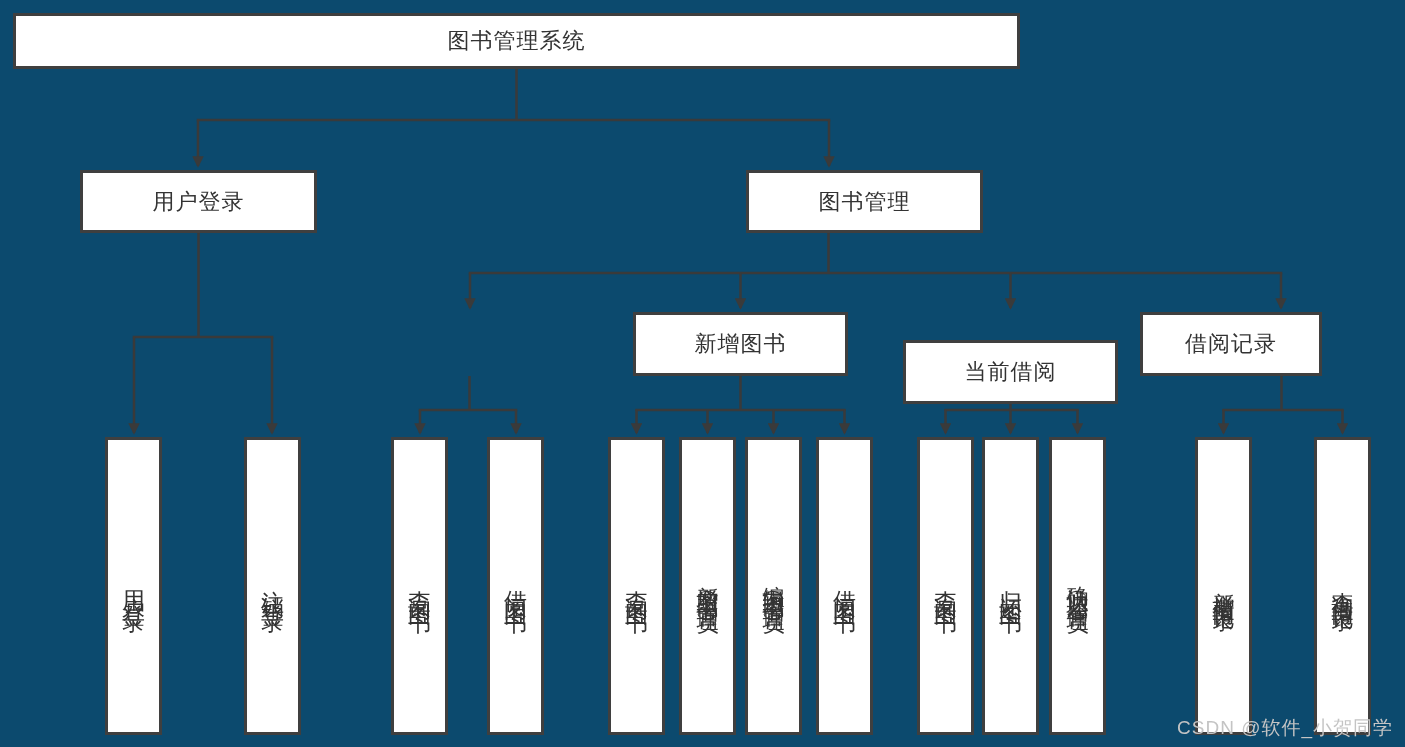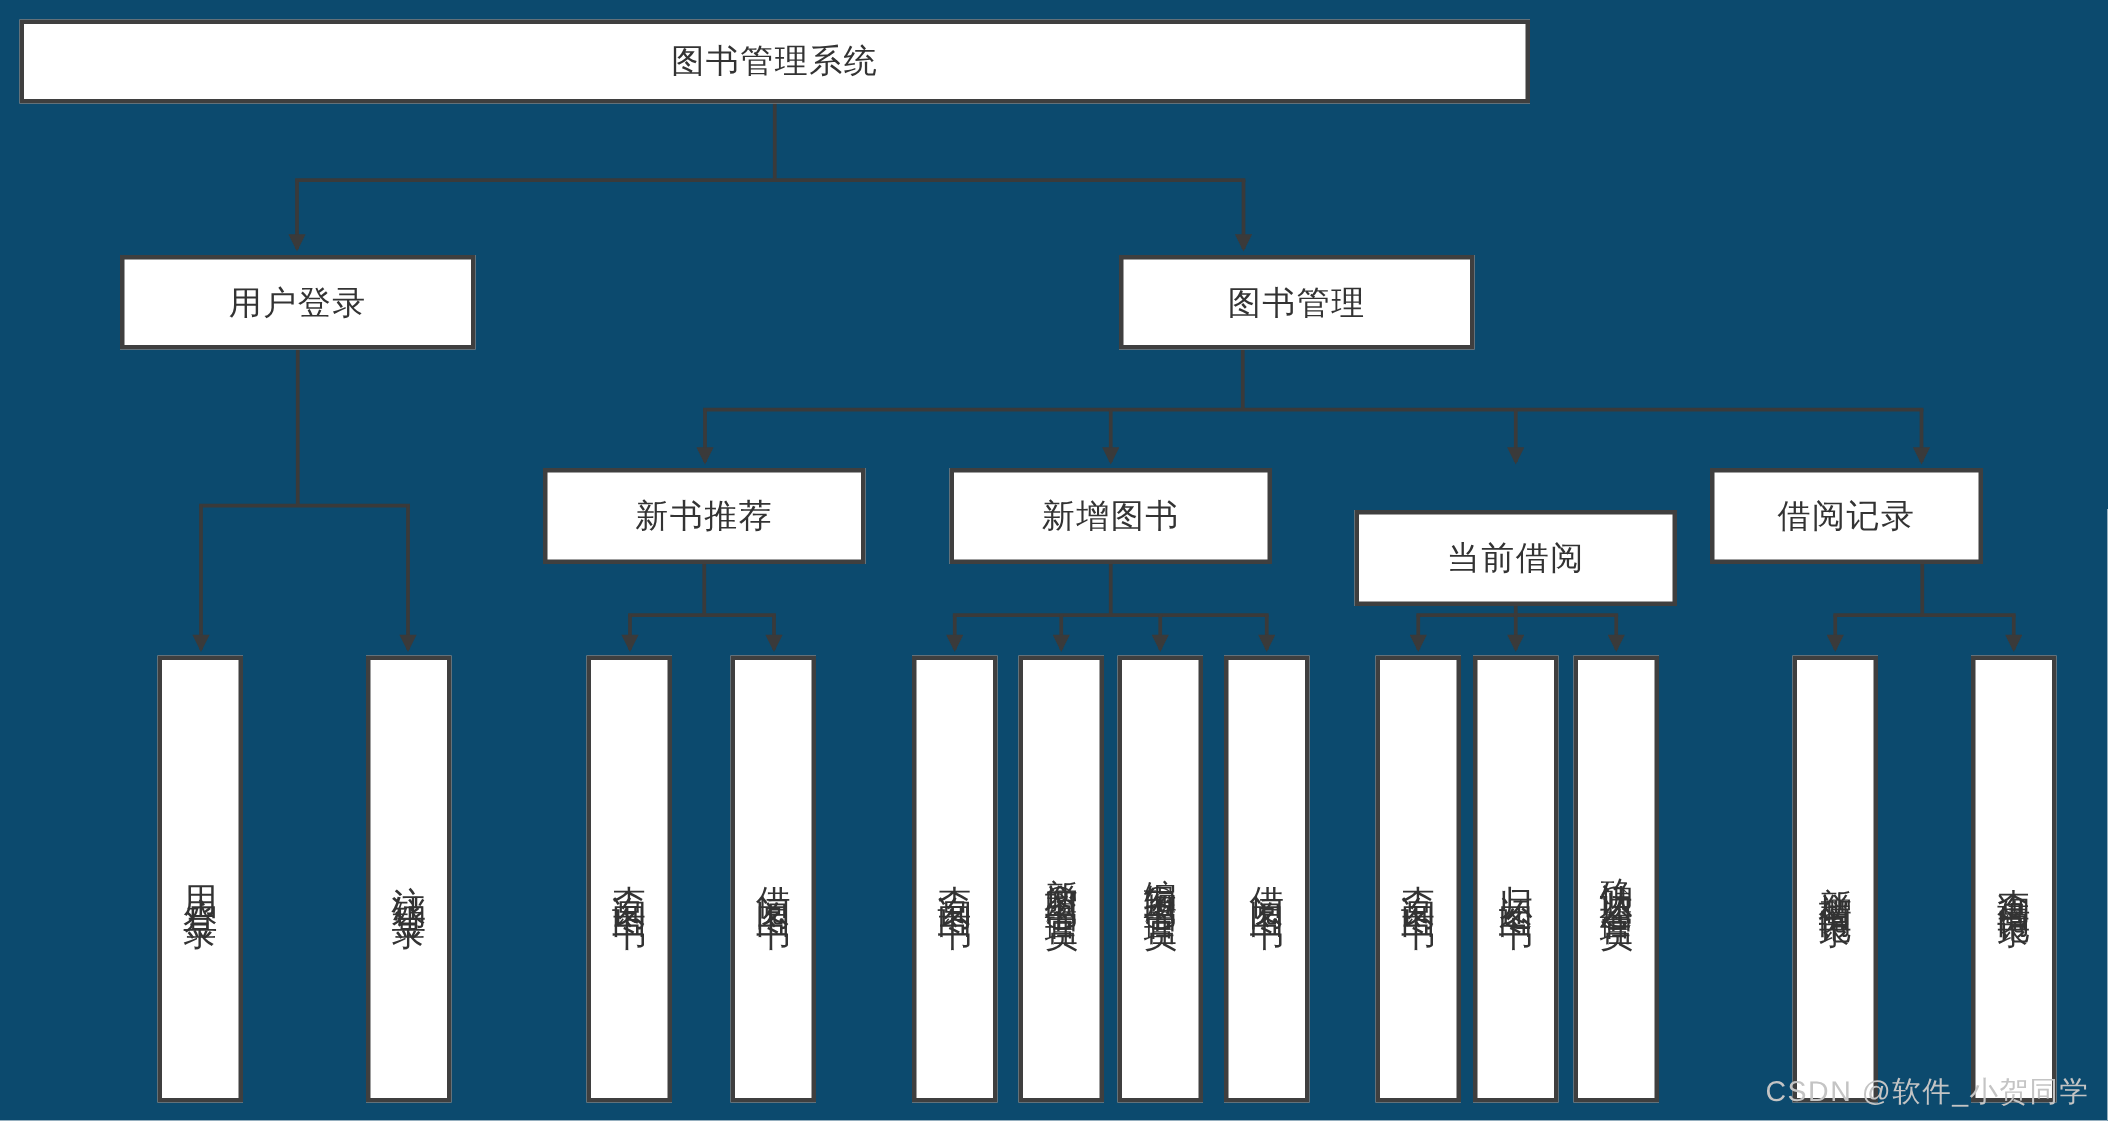--- a/index.html
+++ b/index.html
@@ -108,23 +108,20 @@
     <span>图书管理系统</span>
   </div>
 
   <div class="box branch-box" style="left:80px; top:170px; width:237px; height:63px;">
     <span>用户登录</span>
   </div>
   <div class="box branch-box" style="left:710px; top:170px; width:237px; height:63px;margin-left:36px;">
     <span>图书管理</span>
   </div>
 
-  <div class="box branch-box" style="left:362px; top:312px; width:215px; height:64px;">
-    <span>新书推荐</span>
-  </div>
   <div class="box branch-box" style="left:633px; top:312px; width:215px; height:64px;">
     <span>新增图书</span>
   </div>
   <div class="box branch-box" style="left:903px; top:312px; width:215px; height:64px;margin-top:28px;">
     <span>当前借阅</span>
   </div>
   <div class="box branch-box" style="left:1140px; top:312px; width:182px; height:64px;">
     <span>借阅记录</span>
   </div>
 

